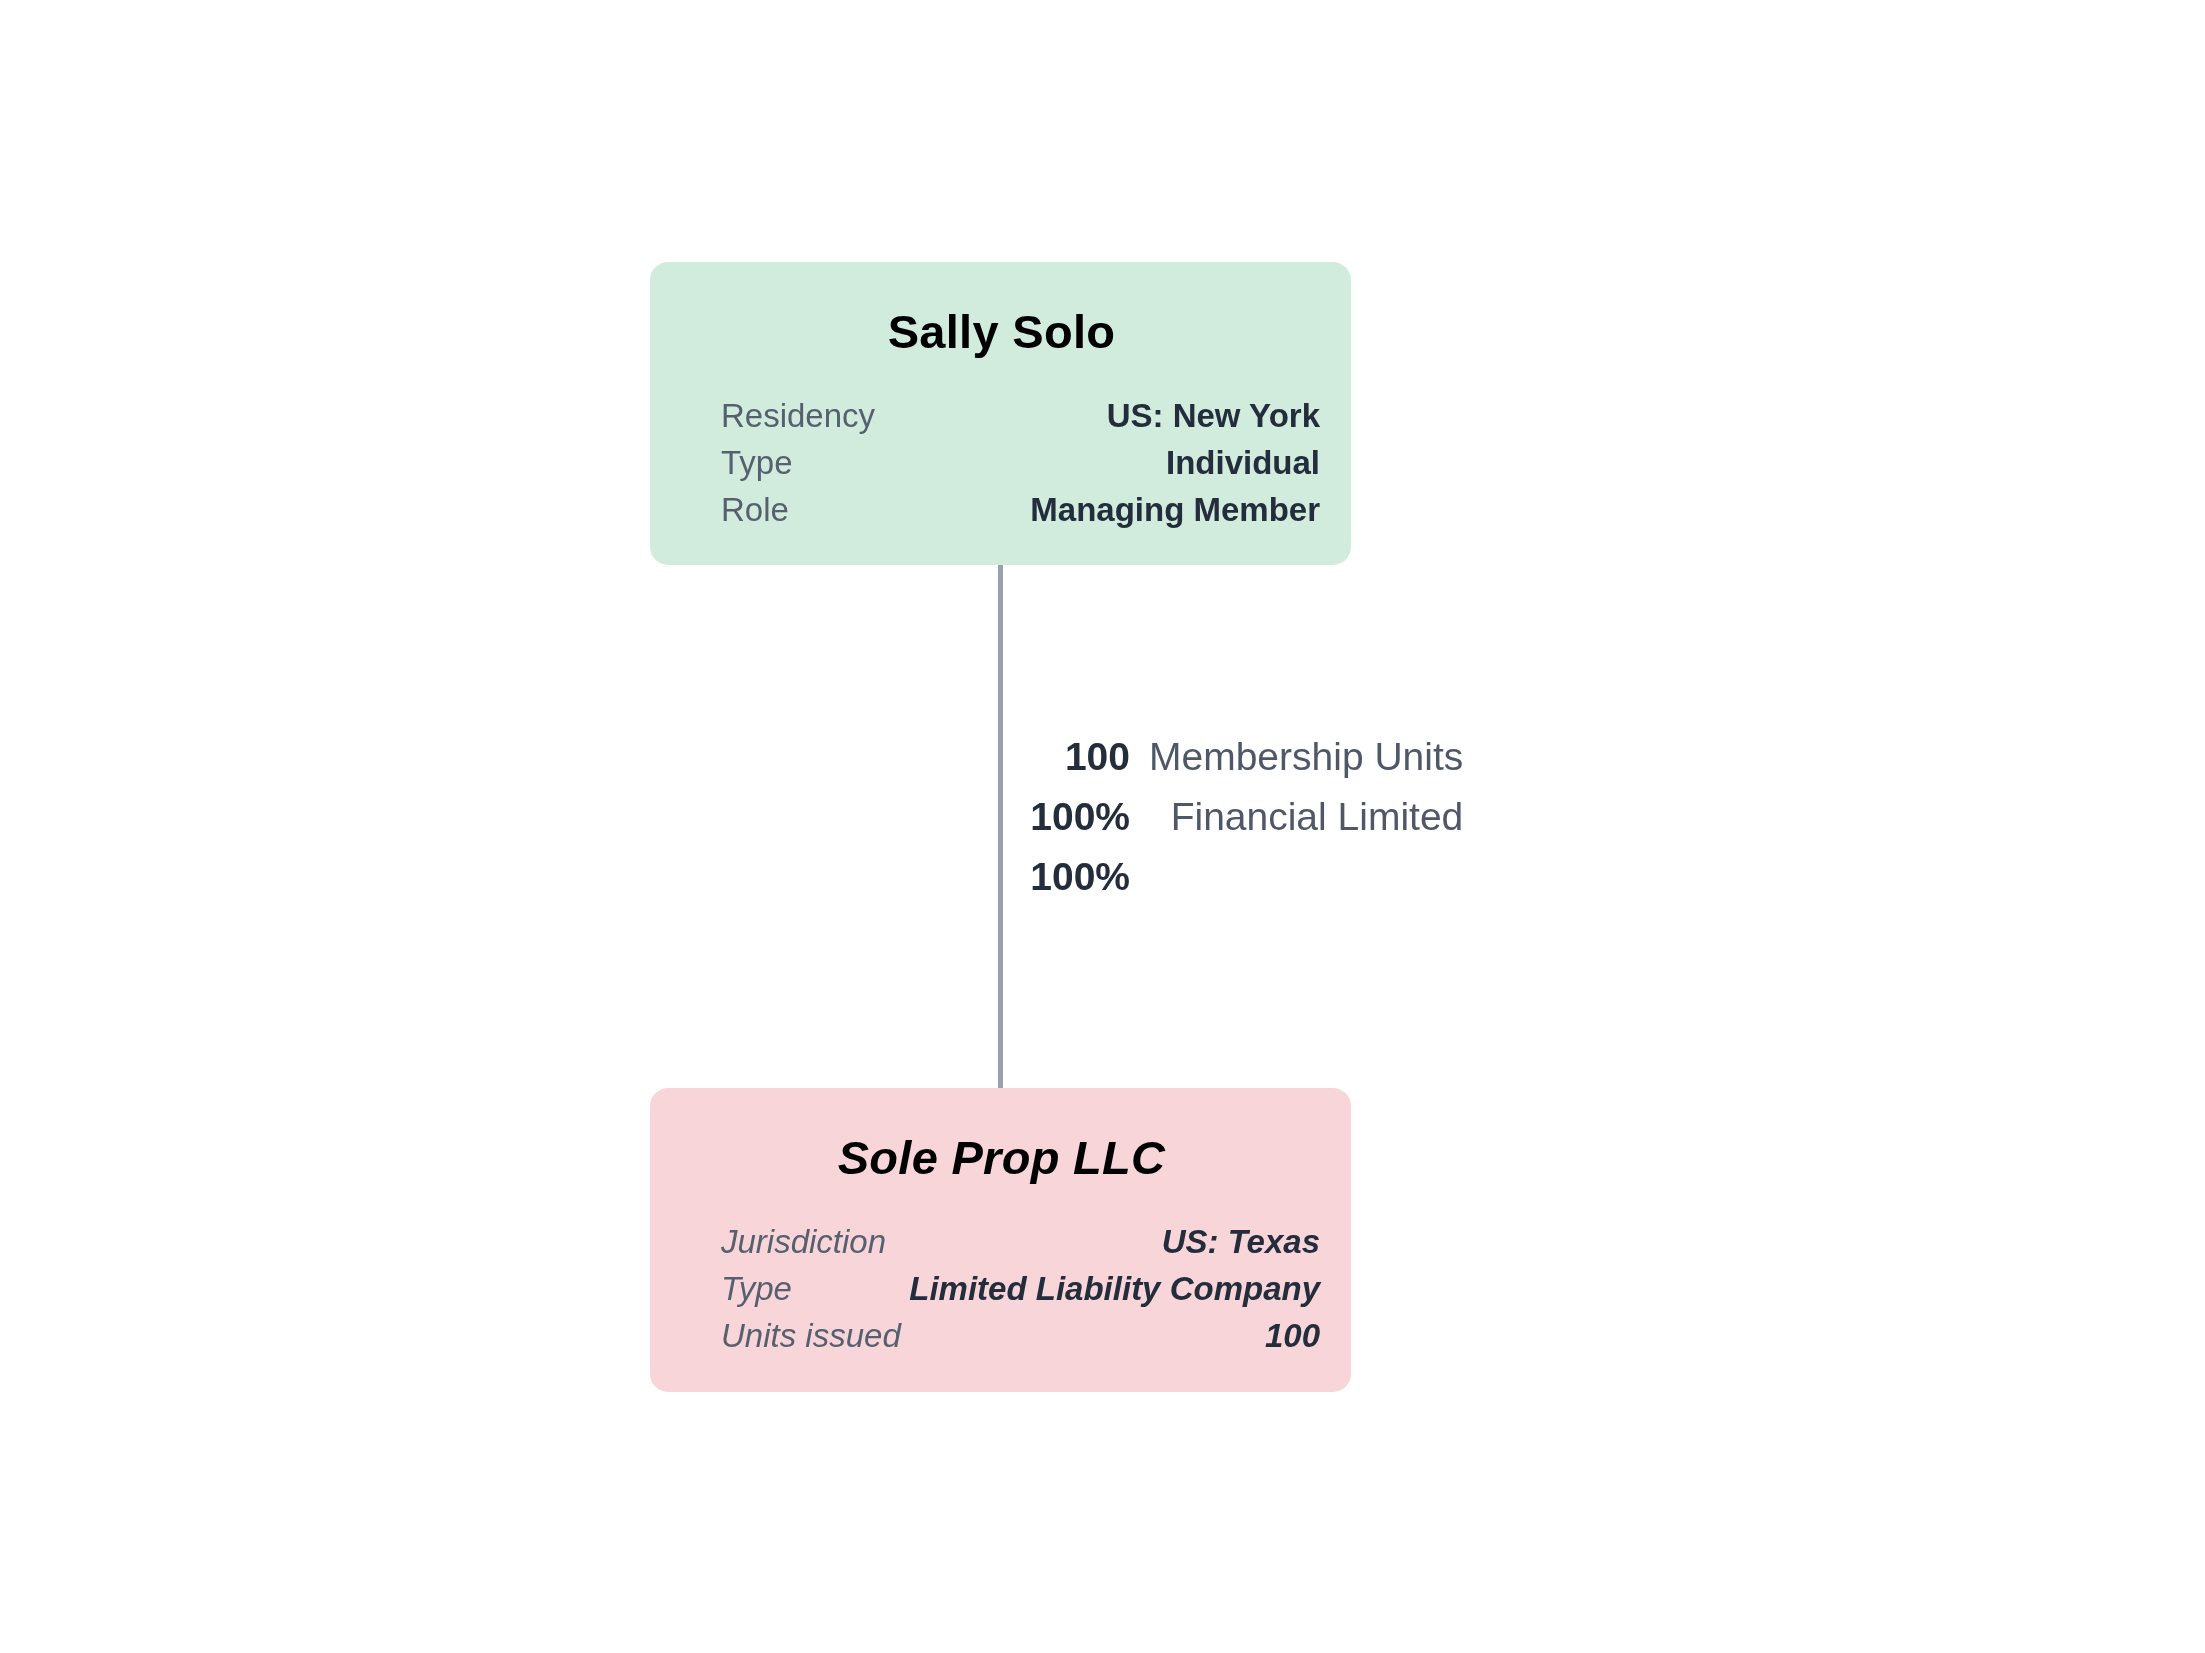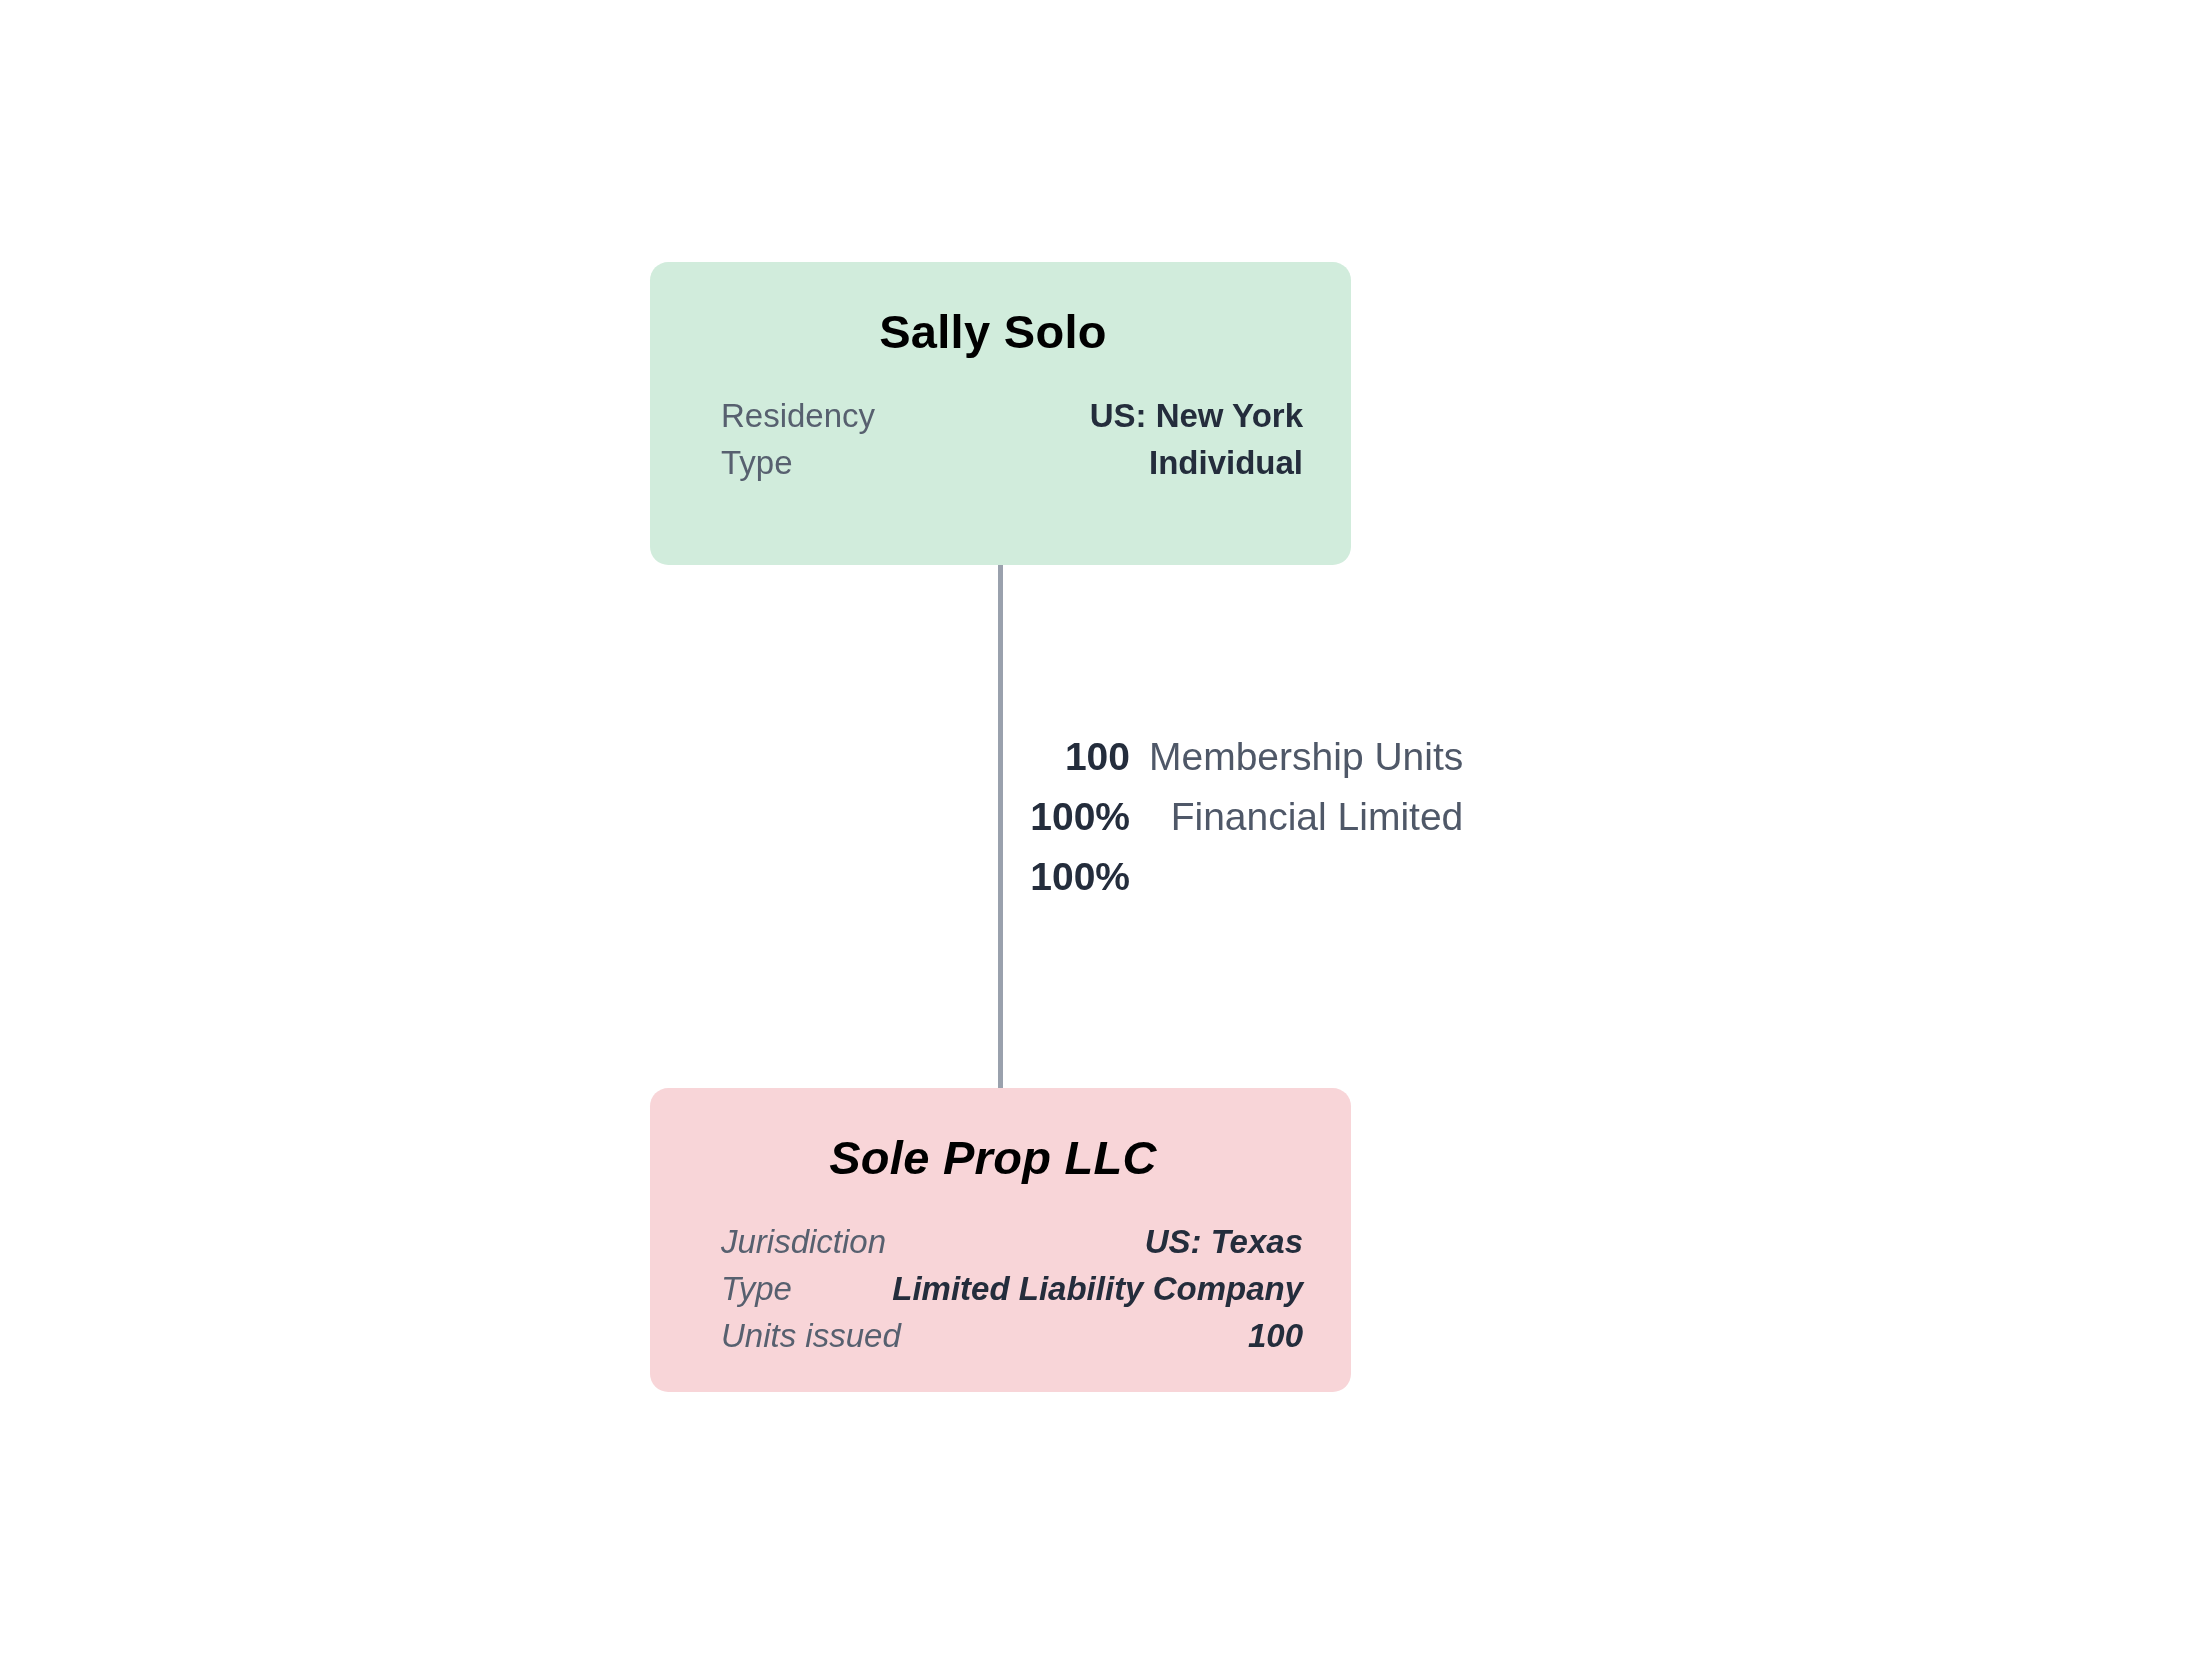--- a/index.html
+++ b/index.html
@@ -15,21 +15,21 @@
     overflow: hidden;
   }
 
   
   .node {
     position: absolute;
     left: 650px;
     width: 701px;
     box-sizing: border-box;
     border-radius: 18.3px;
-    padding: 46px 48px 0 33px;
+    padding: 46px 31px 0 33px;
   }
   .node--person {
     top: 262px;
     height: 303px;
     background: #d1ecdc;
   }
   .node--company {
     top: 1088px;
     height: 304px;
     background: #f8d5d8;
@@ -111,20 +111,24 @@
 <div class="node node--person">
   <h2 class="node-title">Sally Solo</h2>
   <div class="field">
     <span class="field-label">Residency</span>
     <span class="field-value">US: New York</span>
   </div>
   <div class="field">
     <span class="field-label">Type</span>
     <span class="field-value">Individual</span>
   </div>
+  <div class="field">
+    <span class="field-label">Role</span>
+    <span class="field-value">Managing Member</span>
+  </div>
 </div>
 
 <div class="node node--company">
   <h2 class="node-title">Sole Prop LLC</h2>
   <div class="field">
     <span class="field-label">Jurisdiction</span>
     <span class="field-value">US: Texas</span>
   </div>
   <div class="field">
     <span class="field-label">Type</span>

